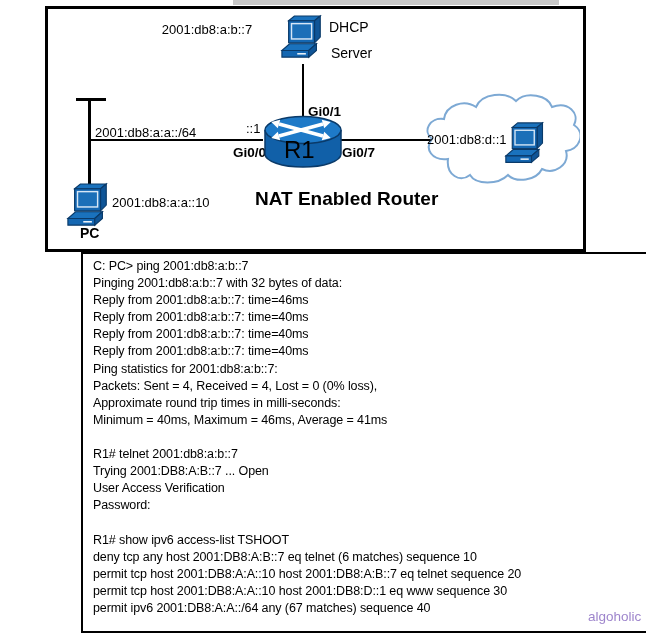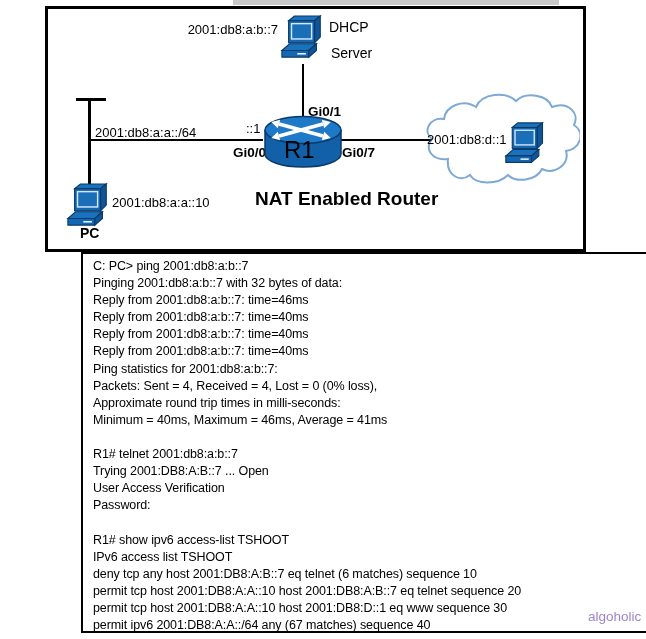--- a/index.html
+++ b/index.html
@@ -39,21 +39,21 @@
 </style>
 </head>
 <body>
 
 <div id="screen">
 
   <div id="top-artifact"></div>
 
   <div id="diagram-box"></div>
 
-  <div class="lbl" style="left:160px; top:23px; width:118px; text-align:right;">2001:db8:a:b::7</div>
+  <div class="lbl" style="left:148px; top:23px; width:118px; text-align:center;">2001:db8:a:b::7</div>
 
   <svg class="abs" style="left:280px; top:13px;" width="46" height="50" viewBox="0 0 48 50">
     <polygon points="2,38 10,31 38,31 30,38" fill="#1a72bd" stroke="#0a3a69" stroke-width="1.2"></polygon>
     <polygon points="2,38 30,38 30,45 2,45" fill="#1467b2" stroke="#0a3a69" stroke-width="1.2"></polygon>
     <polygon points="30,38 38,31 38,38 30,45" fill="#0f5597" stroke="#0a3a69" stroke-width="1.2"></polygon>
     <line x1="18" y1="41.5" x2="27" y2="41.5" stroke="#ffffff" stroke-width="1.5"></line>
     <polygon points="9,7 15,2 42,2 36,7" fill="#1a72bd" stroke="#0a3a69" stroke-width="1.2"></polygon>
     <polygon points="36,7 42,2 42,24 36,30" fill="#0f5597" stroke="#0a3a69" stroke-width="1.2"></polygon>
     <rect x="9" y="7" width="27" height="23" fill="#1467b2" stroke="#0a3a69" stroke-width="1.2"></rect>
     <rect x="12" y="10" width="21" height="16" fill="#1b6fb8" stroke="#d7e7f6" stroke-width="1.5"></rect>
@@ -131,21 +131,20 @@
       <div class="console-line">Packets: Sent = 4, Received = 4, Lost = 0 (0% loss),</div>
       <div class="console-line">Approximate round trip times in milli-seconds:</div>
       <div class="console-line">Minimum = 40ms, Maximum = 46ms, Average = 41ms</div>
       <div class="console-line">&nbsp;</div>
       <div class="console-line">R1# telnet 2001:db8:a:b::7</div>
       <div class="console-line">Trying 2001:DB8:A:B::7 ... Open</div>
       <div class="console-line">User Access Verification</div>
       <div class="console-line">Password:</div>
       <div class="console-line">&nbsp;</div>
       <div class="console-line">R1# show ipv6 access-list TSHOOT</div>
-      <div class="console-line">IPv6 access list TSHOOT</div>
       <div class="console-line">deny tcp any host 2001:DB8:A:B::7 eq telnet (6 matches) sequence 10</div>
       <div class="console-line">permit tcp host 2001:DB8:A:A::10 host 2001:DB8:A:B::7 eq telnet sequence 20</div>
       <div class="console-line">permit tcp host 2001:DB8:A:A::10 host 2001:DB8:D::1 eq www sequence 30</div>
       <div class="console-line">permit ipv6 2001:DB8:A:A::/64 any (67 matches) sequence 40</div>
   </div>
 
   <div id="watermark">algoholic</div>
 
 </div>
 

